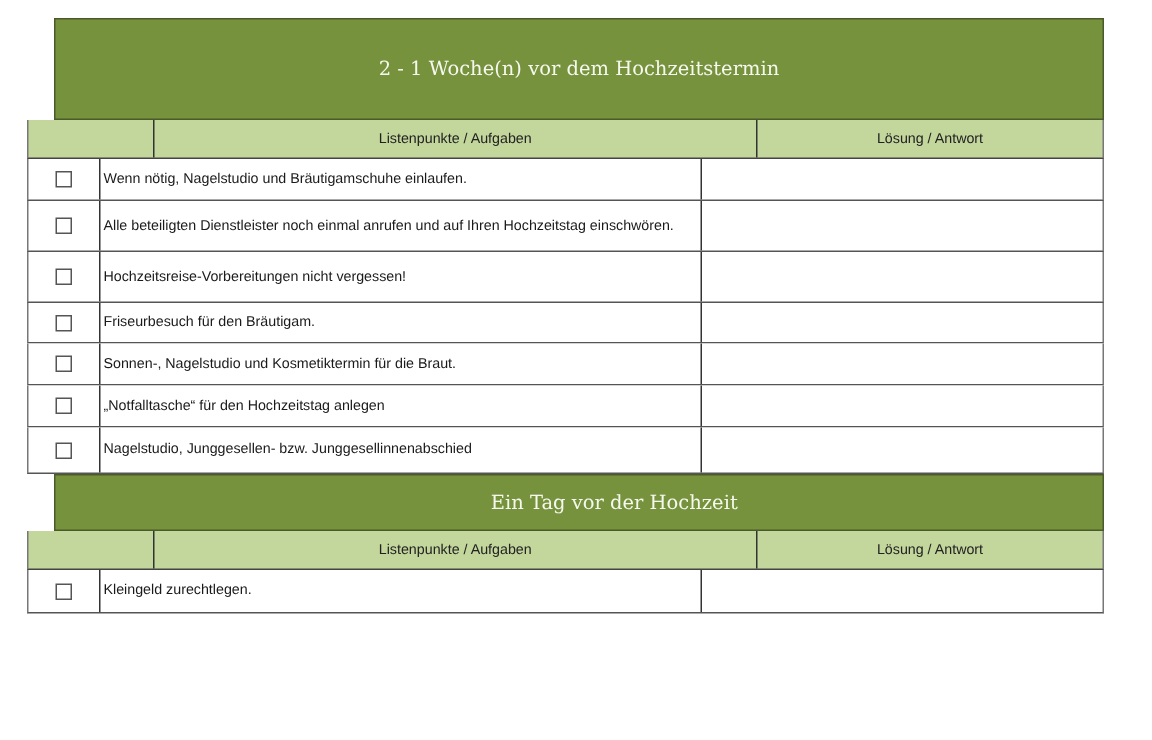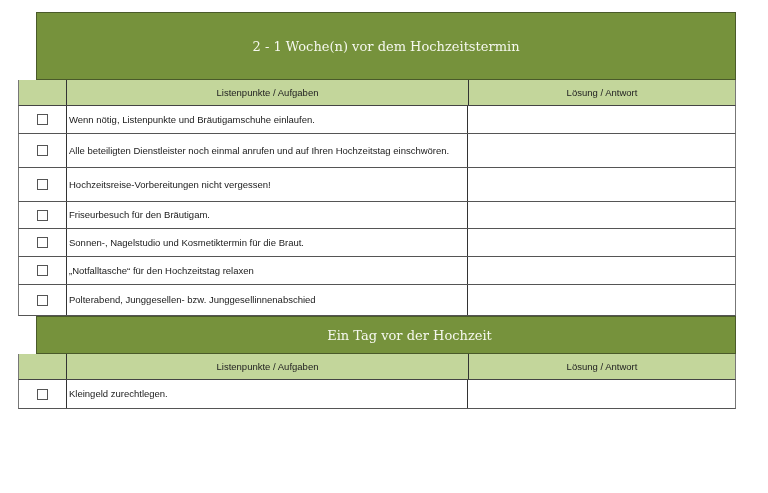--- a/index.html
+++ b/index.html
@@ -6,21 +6,21 @@
     body { width: 768px; height: 493px; position: relative; overflow: hidden;
            font-family: "Liberation Sans", sans-serif; color: #111; }
     .sheet { position: absolute; left: 18px; top: 12px; width: 718px; }
     .band { background: #76923c; color: #f6f8ef; border: 1px solid #4a5a2a;
             font-family: "DejaVu Serif", serif; text-align: center;
             display: flex; align-items: center; justify-content: center;
             font-size: 13px; box-sizing: border-box; margin-left: 18px; }
     .band.b1 { height: 68px; }
     .band.b2 { height: 38px; padding-left: 47px; }
     .hdr { display: flex; background: #c3d69b; height: 26px; box-sizing: border-box;
-           border-left: 1px solid #777; border-right: 1px solid #777; border-bottom: 1px solid #444; }
+           border-left: 1px solid #777; border-right: 1px solid #777; border-bottom: 1px solid #444; padding-left: 36px; }
     .hdr .c0 { width: 47px; border-right: 1px solid #333; }
     .hdr .c1, .hdr .c2 { display: flex; align-items: center; justify-content: center; font-size: 9.5px; color: #222; }
     .hdr .c1 { width: 401px; border-right: 1px solid #333; }
     .hdr .c2 { flex: 1; }
     .row { display: flex; box-sizing: border-box; background: #fff;
            border-left: 1px solid #777; border-right: 1px solid #777; border-bottom: 1px solid #555; }
     .row .c0 { width: 47px; border-right: 1px solid #333; display: flex; align-items: center; justify-content: center; }
     .row .c0.top { align-items: flex-start; padding-top: 2px; box-sizing: border-box; }
     .row .c1 { width: 401px; border-right: 1px solid #333; display: flex; align-items: center;
                padding: 0 2px; box-sizing: border-box; font-size: 9.5px; line-height: 12px; color: #1a1a1a; }
@@ -37,21 +37,21 @@
   <div class="hdr">
     <div class="c0"></div>
     <div class="c1">Listenpunkte / Aufgaben</div>
     <div class="c2">Lösung / Antwort</div>
   </div>
 
   <div class="row" style="height:28px">
     <div class="c0">
         <div class="cb"></div>
       </div>
-    <div class="c1">Wenn nötig, Listenpunkte und Bräutigamschuhe einlaufen.</div>
+    <div class="c1">Wenn nötig, Nagelstudio und Bräutigamschuhe einlaufen.</div>
     <div class="c2"></div>
   </div>
   <div class="row" style="height:34px">
     <div class="c0">
         <div class="cb"></div>
       </div>
     <div class="c1">Alle beteiligten Dienstleister noch einmal anrufen und auf Ihren Hochzeitstag einschwören.</div>
     <div class="c2"></div>
   </div>
   <div class="row" style="height:34px">
@@ -72,28 +72,28 @@
     <div class="c0">
         <div class="cb"></div>
       </div>
     <div class="c1">Sonnen-, Nagelstudio und Kosmetiktermin für die Braut.</div>
     <div class="c2"></div>
   </div>
   <div class="row" style="height:28px">
     <div class="c0">
         <div class="cb"></div>
       </div>
-    <div class="c1">„Notfalltasche“ für den Hochzeitstag relaxen</div>
+    <div class="c1">„Notfalltasche“ für den Hochzeitstag anlegen</div>
     <div class="c2"></div>
   </div>
   <div class="row" style="height:31px">
     <div class="c0">
         <div class="cb"></div>
       </div>
-    <div class="c1">Polterabend, Junggesellen- bzw. Junggesellinnenabschied</div>
+    <div class="c1">Nagelstudio, Junggesellen- bzw. Junggesellinnenabschied</div>
     <div class="c2"></div>
   </div>
 
   <div class="band b2">Ein Tag vor der Hochzeit</div>
   <div class="hdr">
     <div class="c0"></div>
     <div class="c1">Listenpunkte / Aufgaben</div>
     <div class="c2">Lösung / Antwort</div>
   </div>
 

